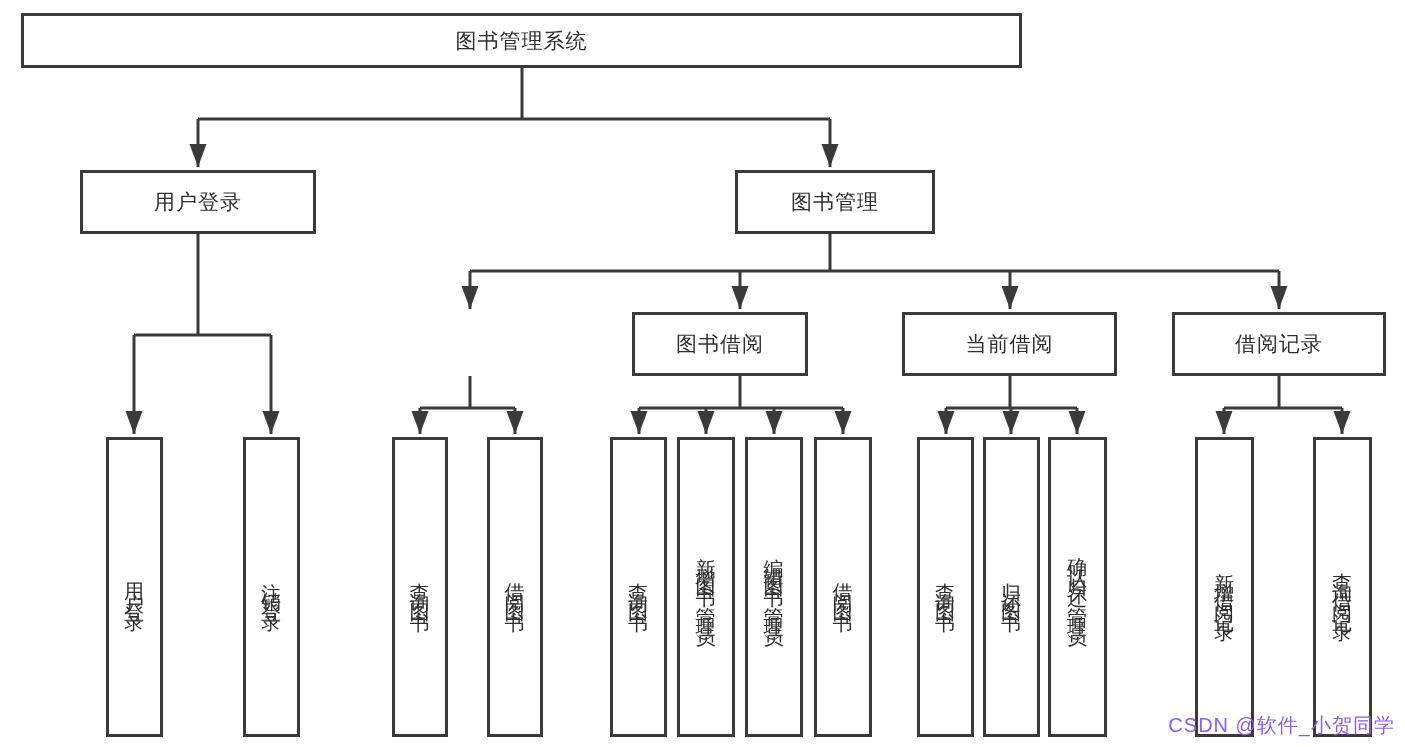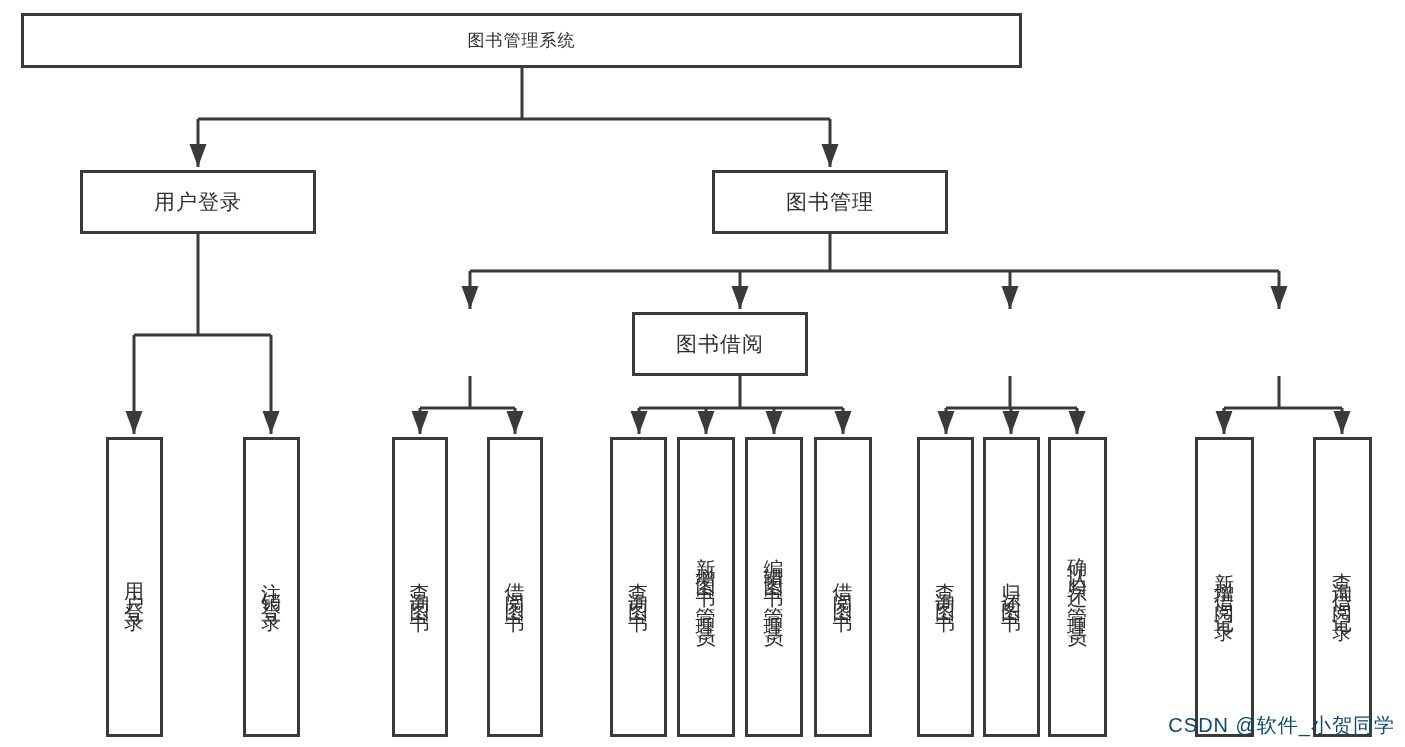--- a/index.html
+++ b/index.html
@@ -28,35 +28,35 @@
     z-index: 1;
   }
   .node .label {
     color: #2e2e2e;
     white-space: nowrap;
   }
   .h .label {
     font-size: 21px;
     letter-spacing: 1px;
   }
-  .root-box .label { font-size: 17px; }
+  .root-box .label { font-size: 21px; }
   .v .label {
     writing-mode: vertical-rl;
     text-orientation: mixed;
     font-size: 20px;
     letter-spacing: 10px;
     line-height: 1;
     white-space: normal;
   }
   .watermark {
     position: absolute;
     right: 10px;
     top: 712px;
     font-size: 20px;
-    color: #0c4a6e;
+    color: #8b5cf6;
     z-index: 2;
     white-space: nowrap;
     letter-spacing: 1px;
   }
 </style>
 </head>
 <body>
 
 <div class="stage">
 
@@ -103,26 +103,32 @@
     </g>
   </svg>
 
   <div class="node h root-box" style="left:21px;top:13px;width:1001px;height:55px">
     <span class="label">图书管理系统</span>
   </div>
 
   <div class="node h" style="left:80px;top:170px;width:236px;height:64px">
     <span class="label">用户登录</span>
   </div>
-  <div class="node h" style="left:712px;top:170px;width:236px;height:64px">
+  <div class="node h" style="left:735px;top:170px;width:200px;height:64px">
     <span class="label">图书管理</span>
   </div>
 
   <div class="node h" style="left:632px;top:312px;width:176px;height:64px">
     <span class="label">图书借阅</span>
+  </div>
+  <div class="node h" style="left:902px;top:312px;width:215px;height:64px">
+    <span class="label">当前借阅</span>
+  </div>
+  <div class="node h" style="left:1172px;top:312px;width:214px;height:64px">
+    <span class="label">借阅记录</span>
   </div>
 
   <div class="node v" style="left:106px;top:437px;width:57px;height:300px">
     <span class="label">用户登录</span>
   </div>
   <div class="node v" style="left:243px;top:437px;width:57px;height:300px">
     <span class="label">注销登录</span>
   </div>
 
   <div class="node v" style="left:392px;top:437px;width:56px;height:300px">

